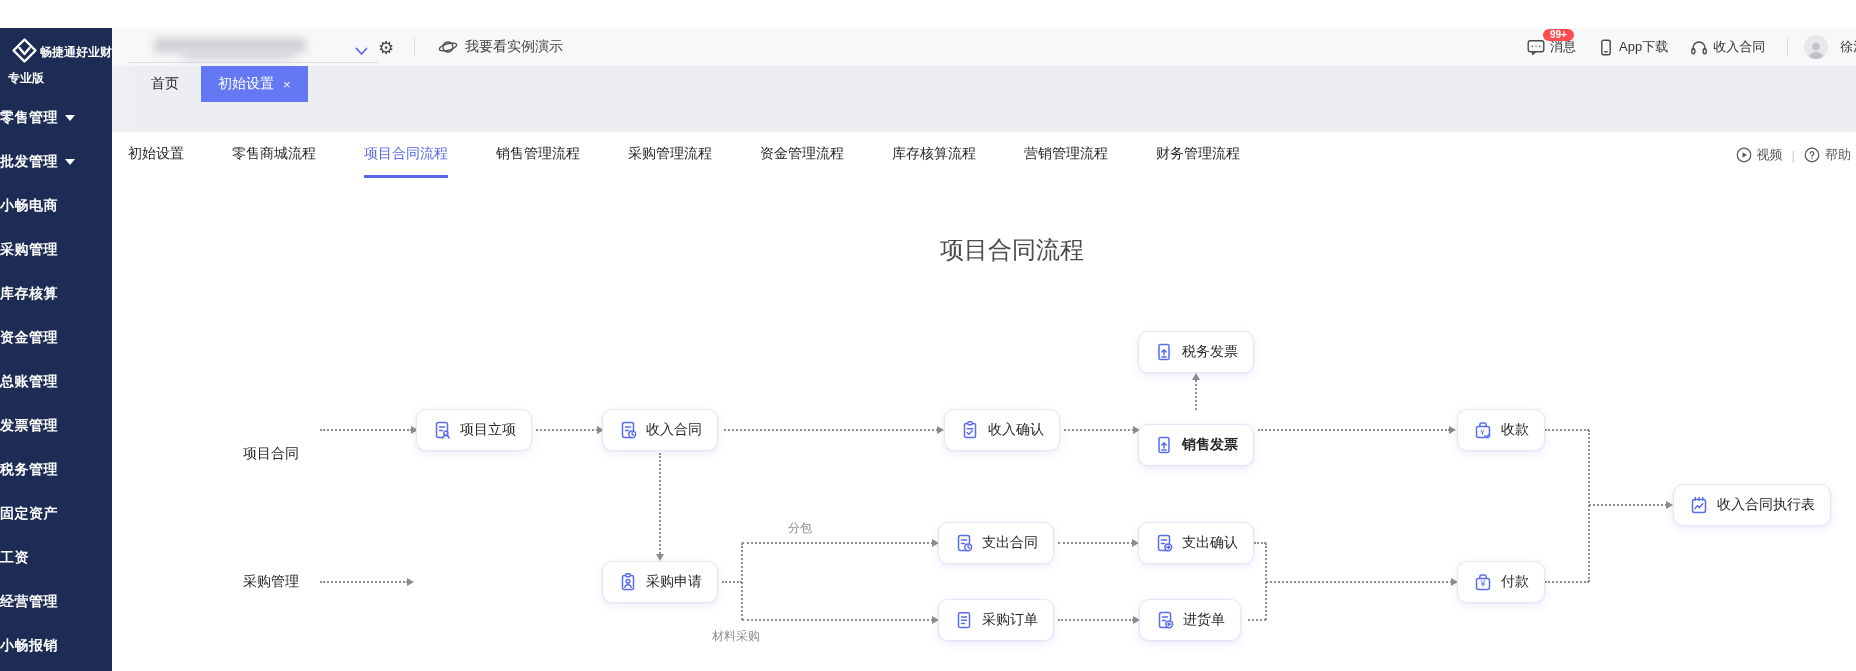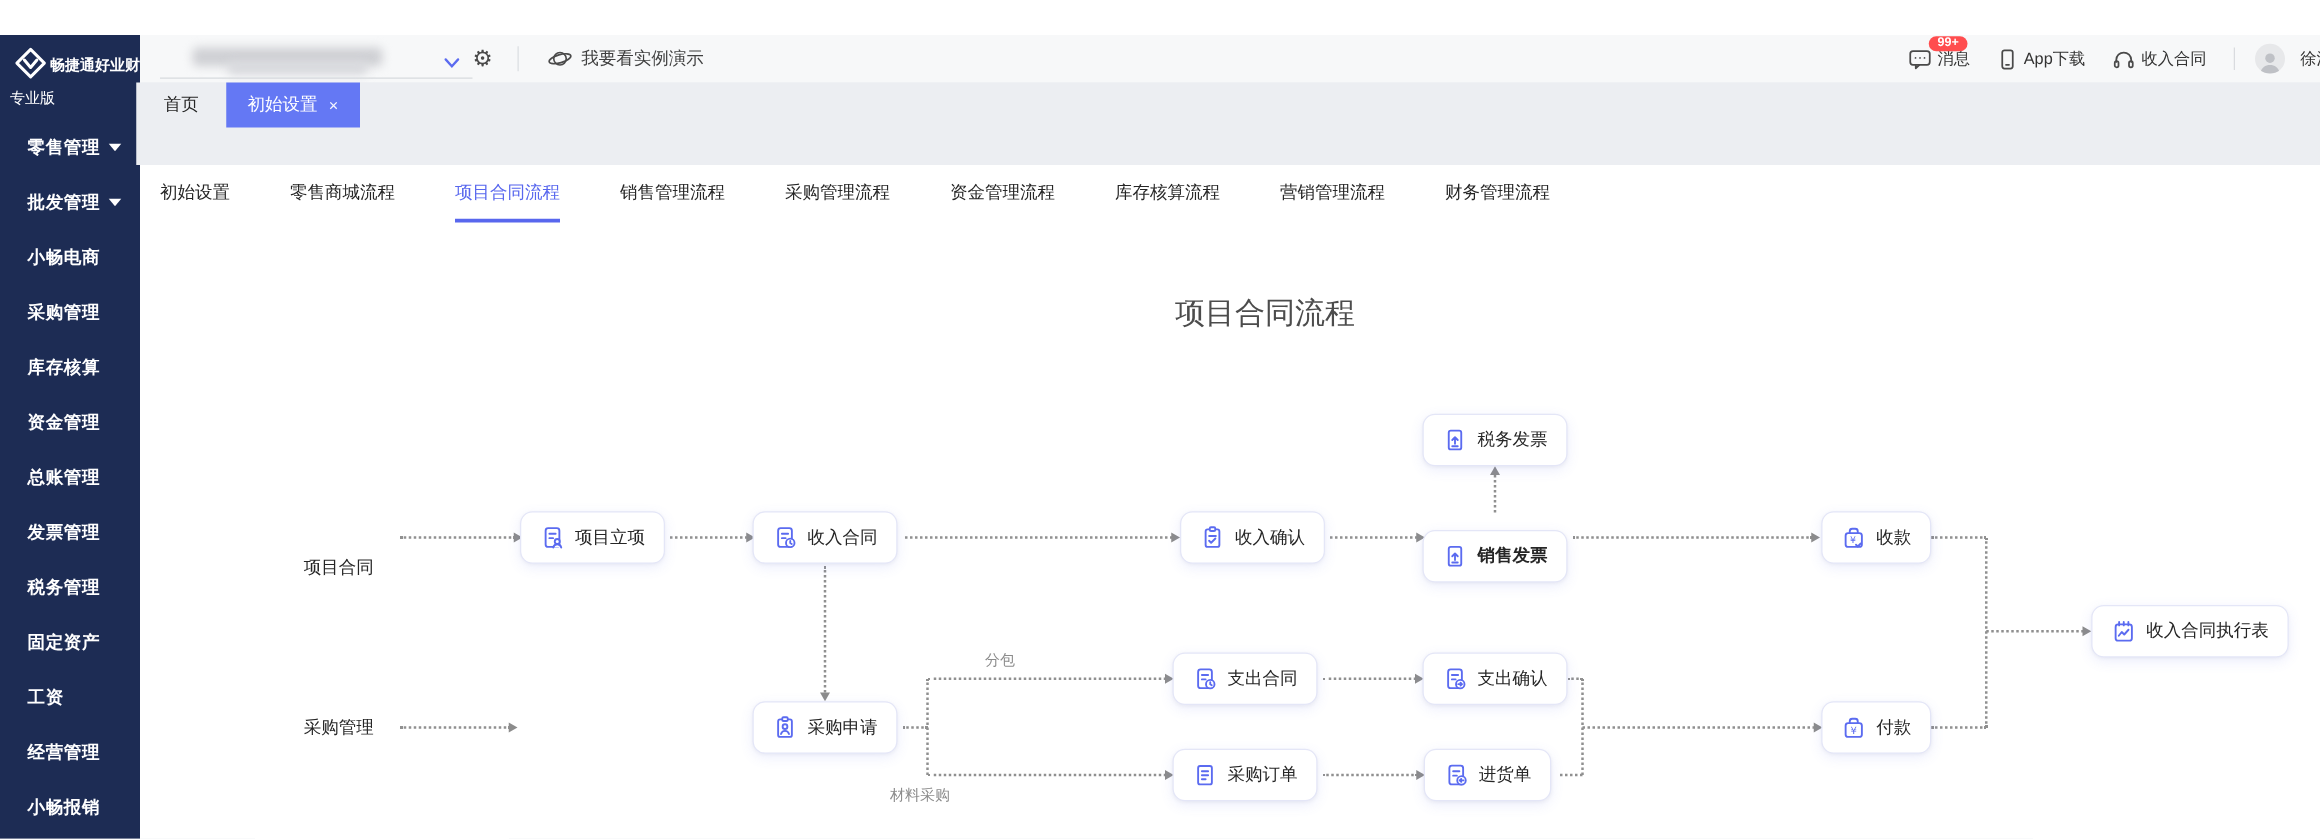--- a/index.html
+++ b/index.html
@@ -7,44 +7,44 @@
   body { position:relative; background:#eef0f3; font-family:"Liberation Sans","DejaVu Sans",sans-serif; color:#262626; }
 
   
   .topstrip { position:absolute; left:0; top:0; width:1856px; height:28px; background:#ffffff; }
 
   
   .sidebar { position:absolute; left:0; top:28px; bottom:0; width:112px; background:#1d2c54; color:#fff; overflow:hidden; }
   .logo-block { position:relative; height:68px;text-align:right; }
   .logo-mark { position:absolute; left:11px; top:9px; }
   .brand-name { position:absolute; left:40px; top:16px; font-size:12px; font-weight:bold; white-space:nowrap; width:72px; overflow:hidden; }
-  .brand-edition { position:absolute; left:8px; top:42px; font-size:12px; font-weight:normal; }
+  .brand-edition { position:absolute; left:8px; top:42px; font-size:12px; font-weight:bold; }
   .side-list { position:absolute; top:68px; left:0; right:0; }
-  .side-item { height:44px; display:flex; align-items:center; padding-left:22px; font-size:14px; font-weight:bold; letter-spacing:.5px; cursor:pointer; }
+  .side-item { height:44px; display:flex; align-items:center; font-size:14px; font-weight:bold; letter-spacing:.5px; cursor:pointer; }
   .side-caret { width:0; height:0; border-left:5px solid transparent; border-right:5px solid transparent; border-top:6px solid #ffffff; margin-left:7px; }
 
   
   .header { position:absolute; left:112px; right:0; top:28px; height:38px; background:#f7f8f9; }
   .company-select { position:absolute; left:16px; top:3px; width:250px; height:32px; border-bottom:1px solid #d8dade; cursor:pointer; }
   .blur1 { position:absolute; left:26px; top:7px; width:152px; height:15px; background:#cfd0d4; border-radius:4px; filter:blur(4px); }
   .blur2 { position:absolute; left:54px; top:18px; width:112px; height:11px; background:#d8d9dd; border-radius:4px; filter:blur(4px); }
   .chevron { position:absolute; right:10px; top:11px; }
   .hdr-ico { display:inline-flex; align-items:center; color:#4a4a4a; }
   .gear { position:absolute; left:266px; top:0; height:38px; display:flex; align-items:center; cursor:pointer; }
   .vdiv { position:absolute; left:302px; top:9px; width:1px; height:20px; background:#dcdee2; }
   .demo { position:absolute; left:326px; top:0; height:38px; display:flex; align-items:center; gap:7px; font-size:14px; color:#404040; cursor:pointer; }
   .hdr-right { position:absolute; left:1415px; top:0; height:38px; display:flex; align-items:center; font-size:13px; color:#333; }
   .hdr-item { display:flex; align-items:center; gap:5px; margin-right:22px; cursor:pointer; position:relative; white-space:nowrap; }
   .badge { position:absolute; top:-9px; left:16px; background:#ff4d4f; color:#fff; font-size:10px; font-weight:bold; padding:0 7px; border-radius:9px; line-height:12px; }
   .hdiv { width:1px; height:18px; background:#d9dbdf; margin-right:16px; }
   .avatar { width:24px; height:24px; border-radius:50%; background:#e7e8ea; overflow:hidden; display:flex; align-items:flex-end; justify-content:center; margin-right:7px; }
   .user-name { white-space:nowrap; }
 
   
-  .tabstrip { position:absolute; left:109px; right:0; top:66px; height:66px; background:#eceef2; }
+  .tabstrip { position:absolute; left:129px; right:0; top:66px; height:66px; background:#eceef2; }
   .tabs { display:flex; align-items:flex-start; height:36px; }
   .tab-home { height:36px; display:flex; align-items:center; padding:0 14px; margin-left:8px; font-size:14px; color:#262626; cursor:pointer; }
   .tab-active { height:36px; display:flex; align-items:center; gap:9px; padding:0 17px; margin-left:8px; font-size:14px; color:#ffffff; background:#6478f4; cursor:pointer; }
   .tab-close { font-size:13px; opacity:.95; cursor:pointer; }
 
   
   .content { position:absolute; left:112px; right:0; top:132px; bottom:0; background:#ffffff; }
   .flow-nav { position:relative; height:46px; display:flex; align-items:stretch; padding-left:16px; }
   .fn-item { display:flex; align-items:center; margin-right:48px; font-size:14px; color:#262626; border-bottom:3px solid transparent; cursor:pointer; white-space:nowrap; }
   .fn-item.active { color:#5867ee; border-bottom-color:#5867ee; }
@@ -214,20 +214,42 @@
         <div class="fn-item">初始设置</div>
         <div class="fn-item">零售商城流程</div>
         <div class="fn-item active">项目合同流程</div>
         <div class="fn-item">销售管理流程</div>
         <div class="fn-item">采购管理流程</div>
         <div class="fn-item">资金管理流程</div>
         <div class="fn-item">库存核算流程</div>
         <div class="fn-item">营销管理流程</div>
         <div class="fn-item">财务管理流程</div>
       </div>
+    <div class="fn-utils">
+      <span class="u-item">
+        <span style="display:flex;">
+          <svg width="16" height="16" viewBox="0 0 17 17" fill="none" stroke="#595959" stroke-width="1.3">
+            <circle cx="8.5" cy="8.5" r="7.2"></circle>
+            <path d="M7 5.7 v5.6 l4.6-2.8 z" fill="#595959" stroke="none"></path>
+          </svg>
+        </span>
+        <span>视频</span>
+      </span>
+      <span class="fn-sep">|</span>
+      <span class="u-item">
+        <span style="display:flex;">
+          <svg width="16" height="16" viewBox="0 0 17 17" fill="none" stroke="#595959" stroke-width="1.3">
+            <circle cx="8.5" cy="8.5" r="7.2"></circle>
+            <path d="M6.6 6.6 a1.9 1.9 0 1 1 2.6 2.0 c-.6.25-.7.7-.7 1.3" stroke-linecap="round"></path>
+            <circle cx="8.5" cy="12.3" r="0.8" fill="#595959" stroke="none"></circle>
+          </svg>
+        </span>
+        <span>帮助</span>
+      </span>
+    </div>
   </div>
 </div>
 
 <div class="diagram" id="diagram">
   <div class="dg-title" style="left:1012px;top:250px;">项目合同流程</div>
 <div class="row-label" style="left: 243px; top: 430px; margin-top: 24px;">项目合同</div>
     <div class="row-label" style="left: 243px; top: 582px;">采购管理</div>
     <div class="branch-label" style="left: 752px; top: 520px; margin-left: 36px;">分包</div>
     <div class="branch-label" style="left: 712px; top: 628px;">材料采购</div>
     <div class="connector-h" style="left: 320px; top: 429px; width: 92px;"></div>

